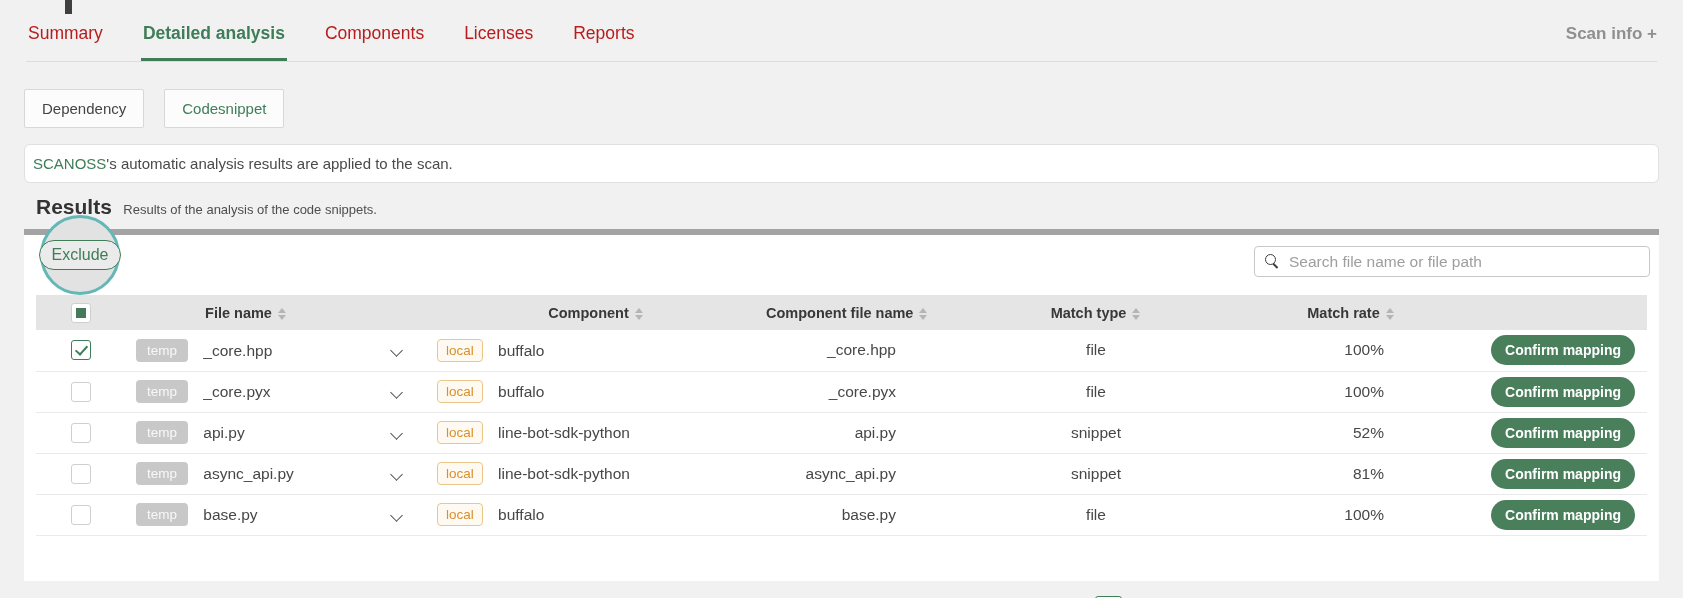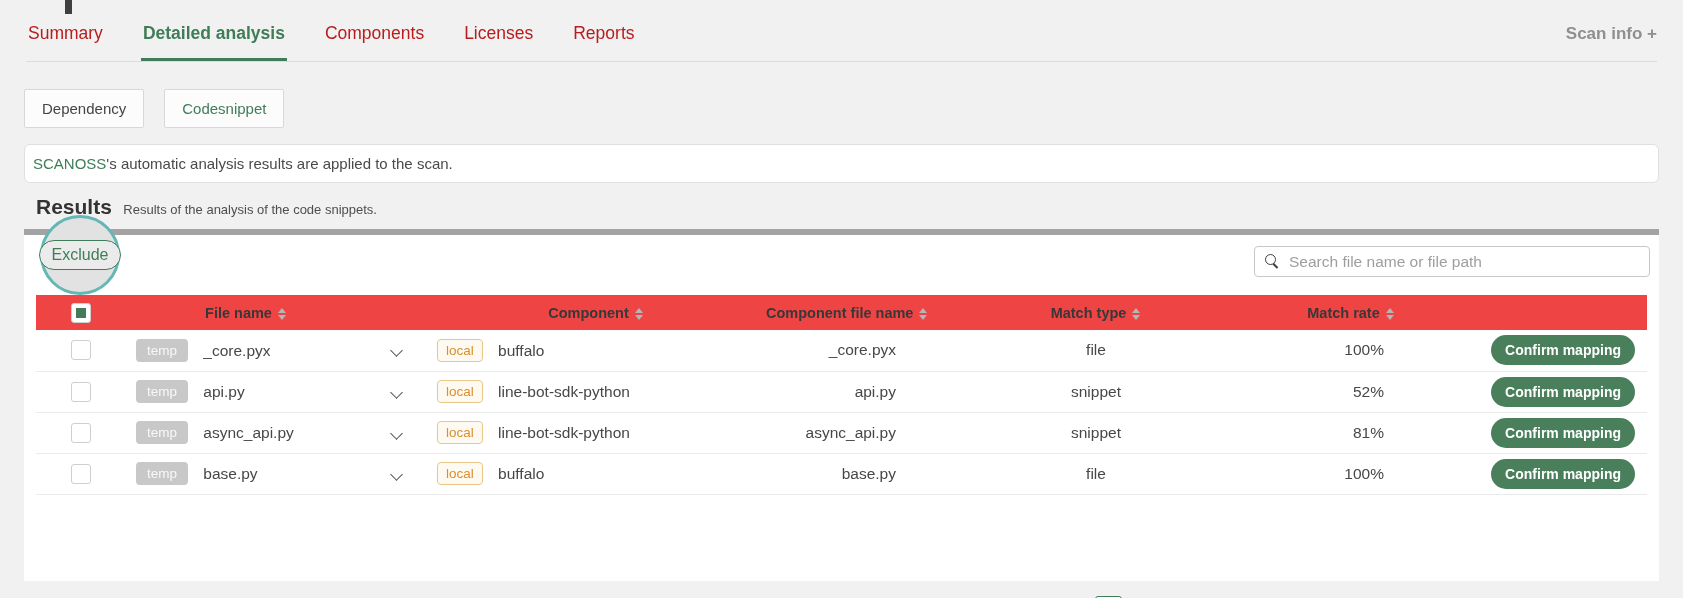--- a/index.html
+++ b/index.html
@@ -40,21 +40,21 @@
   .search-box{position:absolute;top:11px;right:9px;width:396px;height:31px;border:1px solid #c8c8c8;border-radius:4px;
     background:#fff;display:flex;align-items:center;padding:0 10px;gap:9px}
   .search-icon{position:relative;width:15px;height:15px;flex:none}
   .search-icon::before{content:"";position:absolute;left:0;top:0;width:9px;height:9px;border:1.6px solid #3f3f3f;border-radius:50%}
   .search-icon::after{content:"";position:absolute;left:9px;top:9px;width:6px;height:1.8px;background:#3f3f3f;transform:rotate(45deg);transform-origin:0 0}
   .search-box input{border:none;outline:none;font-size:15.5px;color:#444;width:100%;background:transparent;font-family:"Liberation Sans",sans-serif}
   .search-box input::placeholder{color:#9e9e9e}
 
   
   table{position:absolute;top:60px;left:12px;width:calc(100% - 24px);border-collapse:collapse;table-layout:fixed}
-  thead tr{background:#ef4444;height:35px}
+  thead tr{background:#e5e5e5;height:35px}
   th{font-size:14.5px;color:#383838;font-weight:bold;white-space:nowrap;overflow:visible}
   tbody tr{height:41px;border-bottom:1px solid #eaeaea;background:#fff}
   td{font-size:15.5px;color:#474747;vertical-align:middle}
 
   .cell-check,.th-check{text-align:center}
   .cell-file{padding-left:10px}
   .cell-chevron{text-align:center}
   .cell-component{padding-left:11px}
   .cell-compfile{text-align:right}
   .cell-type{text-align:center}
@@ -142,20 +142,36 @@
           <th class="th-file"><span>File name</span><span class="sort"></span></th>
           <th></th>
           <th class="th-comp"><span>Component</span><span class="sort"></span></th>
           <th class="th-compfile"><span>Component file name</span><span class="sort"></span></th>
           <th class="th-type"><span>Match type</span><span class="sort"></span></th>
           <th class="th-rate"><span>Match rate</span><span class="sort"></span></th>
           <th></th>
         </tr>
       </thead>
       <tbody id="tbody">
+  <tr>
+    <td class="cell-check"><span class="checkbox checked"></span></td>
+    <td class="cell-file">
+      <span class="badge-temp">temp</span>
+      <span class="fname">_core.hpp</span>
+    </td>
+    <td class="cell-chevron"><span class="chevron"></span></td>
+    <td class="cell-component">
+      <span class="badge-local">local</span>
+      <span class="cname">buffalo</span>
+    </td>
+    <td class="cell-compfile">_core.hpp</td>
+    <td class="cell-type">file</td>
+    <td class="cell-rate">100%</td>
+    <td class="cell-action"><button class="confirm-btn">Confirm mapping</button></td>
+  </tr>
 
   <tr>
     <td class="cell-check"><span class="checkbox"></span></td>
     <td class="cell-file">
       <span class="badge-temp">temp</span>
       <span class="fname">_core.pyx</span>
     </td>
     <td class="cell-chevron"><span class="chevron"></span></td>
     <td class="cell-component">
       <span class="badge-local">local</span>

